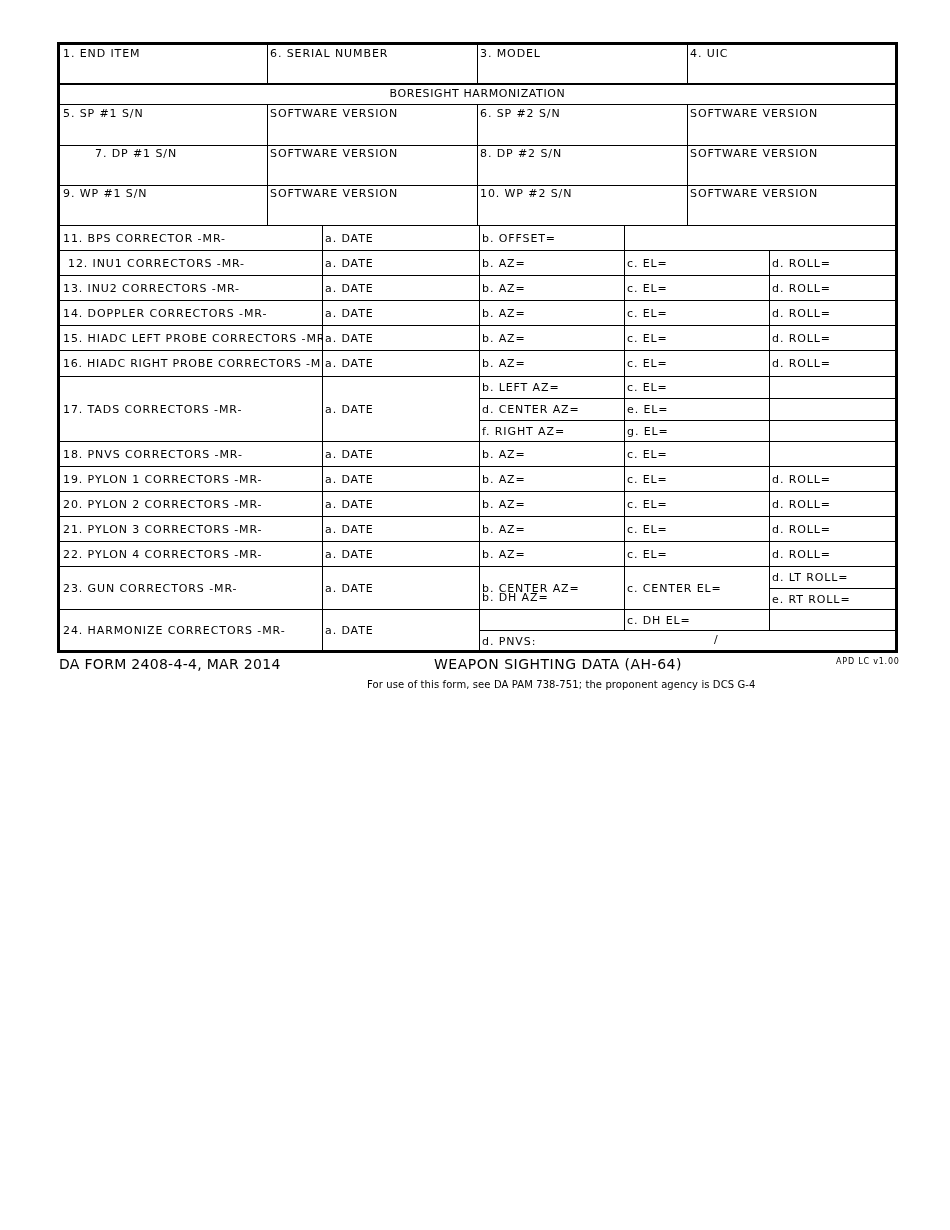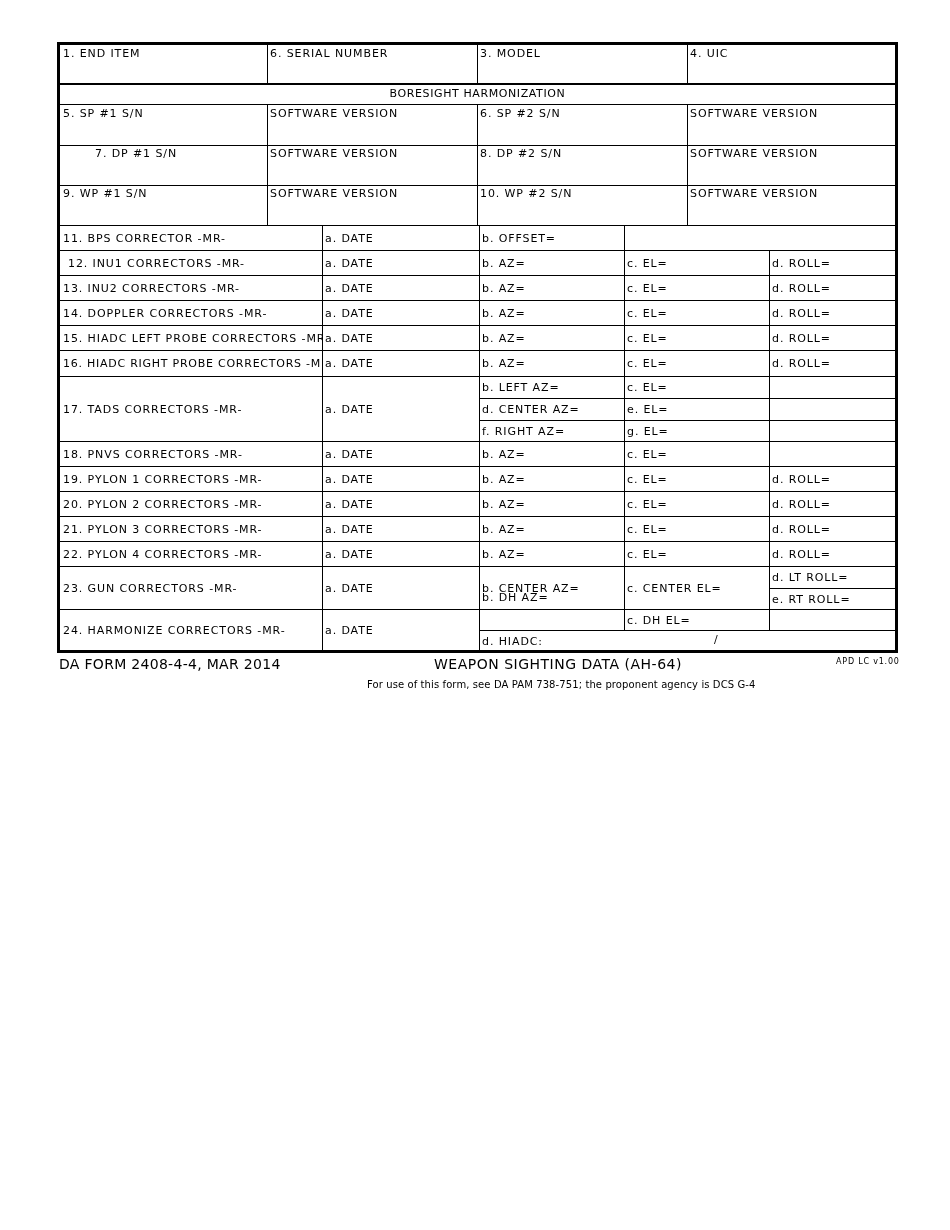--- a/index.html
+++ b/index.html
@@ -275,21 +275,21 @@
     </div>
   <div class="cell lbl-mid" style="left:419px;top:542px;width:145px;height:20px;">
       <span>b. DH AZ=</span>
     </div>
   <div class="cell lbl-mid" style="left:564px;top:565px;width:145px;height:20px;">
       <span>c. DH EL=</span>
     </div>
   <div class="cell" style="left:709px;top:565px;width:126px;height:20px;"></div>
   <div class="hl" style="left:419px;top:585px;width:416px;"></div>
   <div class="cell lbl-mid" style="left:419px;top:586px;width:416px;height:20px;">
-      <span>d. HIADC:</span>
+      <span>d. PNVS:</span>
     </div>
 
   <div class="vl" style="left:262px;top:206px;height:400px;"></div>
   <div class="vl" style="left:419px;top:206px;height:400px;"></div>
   <div class="vl" style="left:564px;top:206px;height:380px;"></div>
   <div class="vl" style="left:709px;top:206px;height:380px;"></div>
 </div>
 
 <div class="crew-slash">/</div>
 

